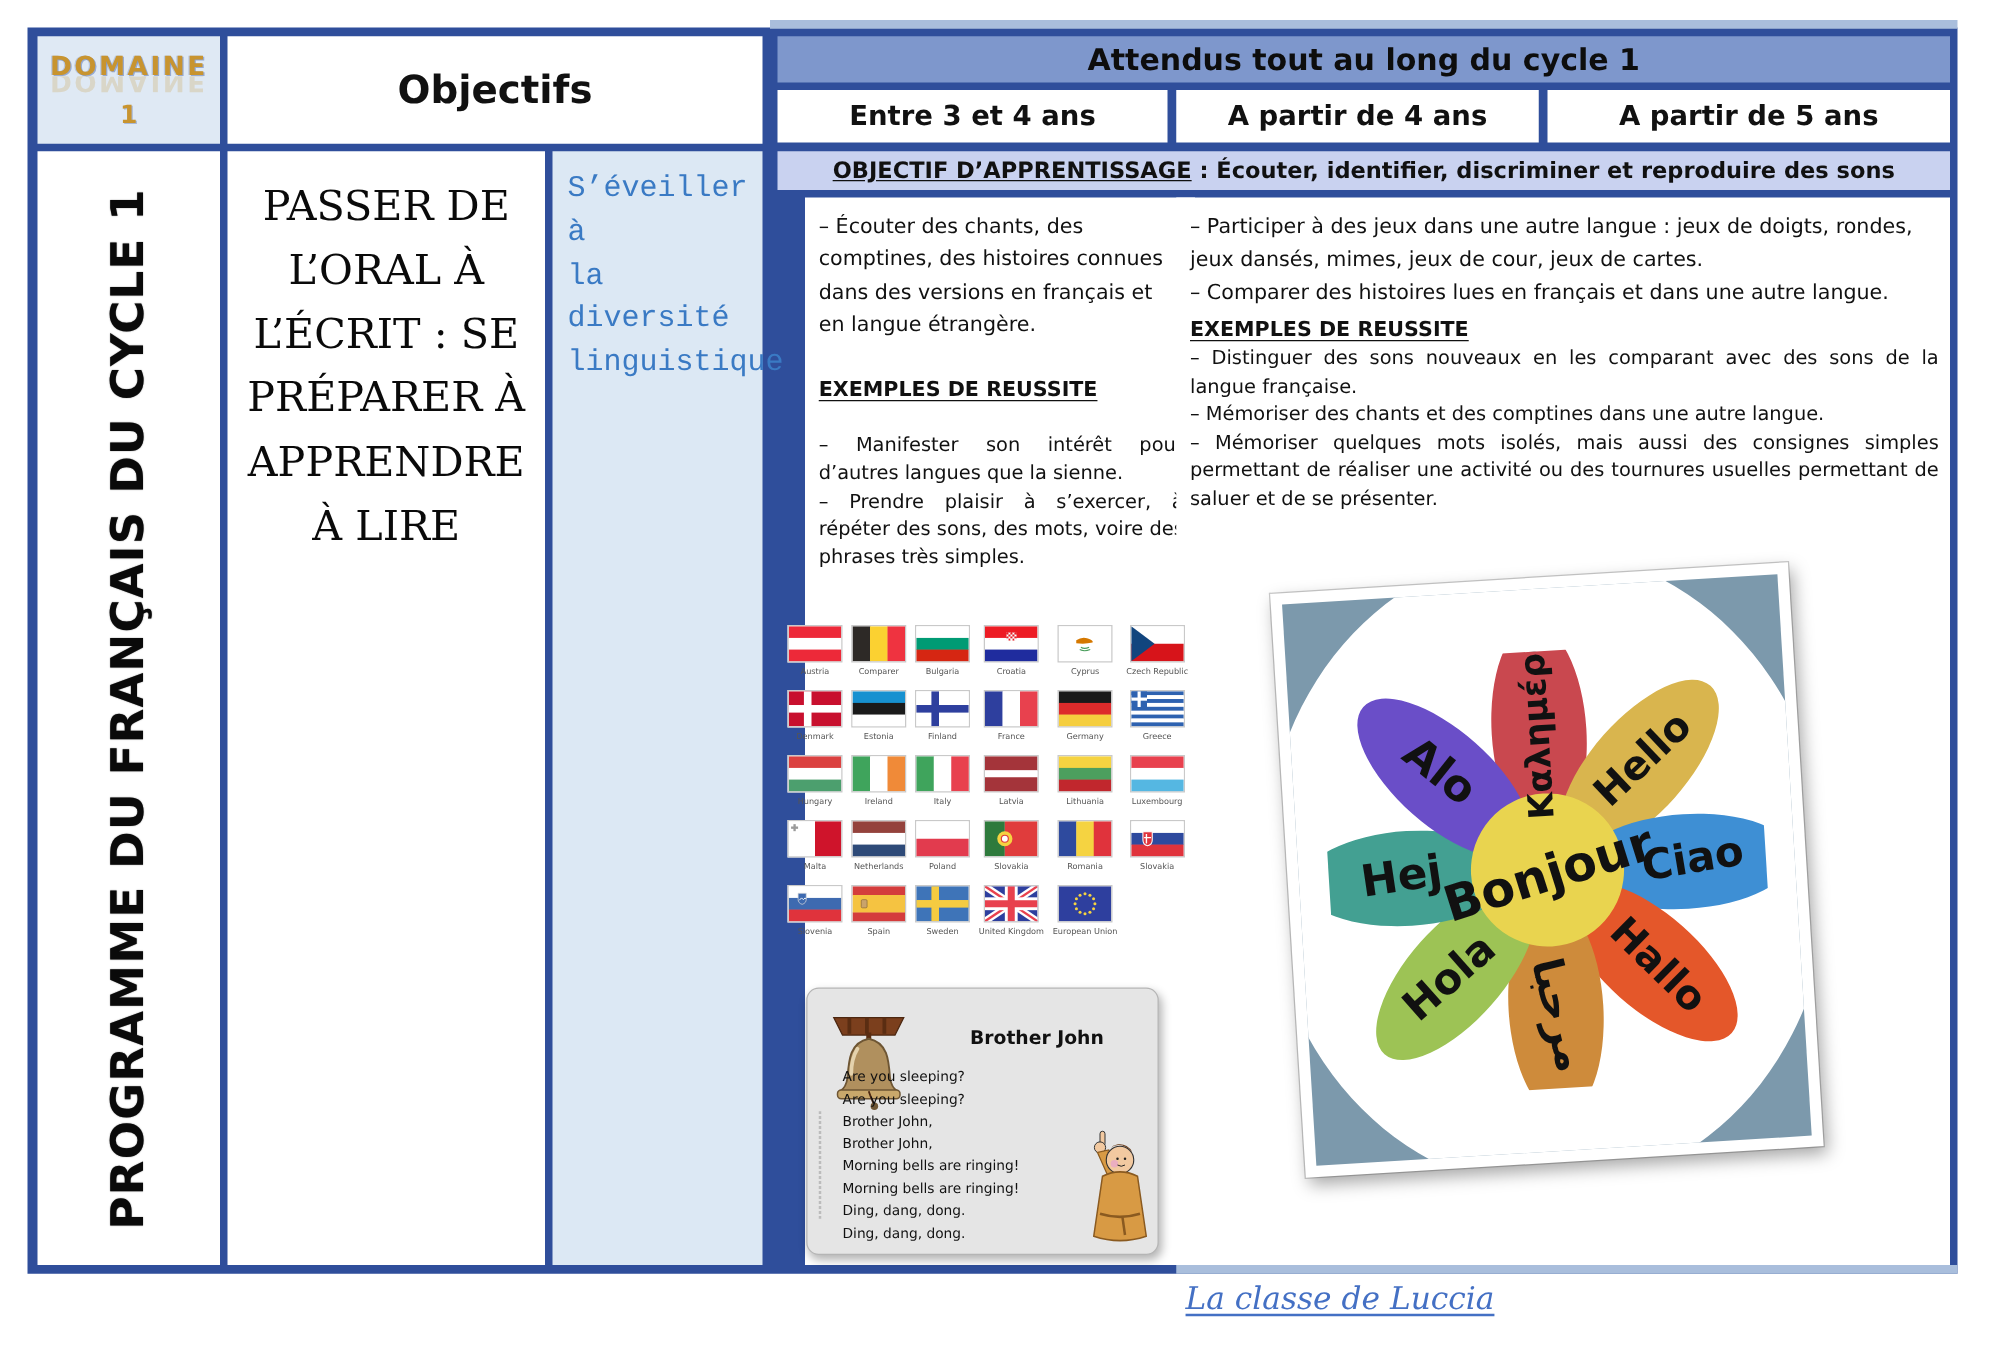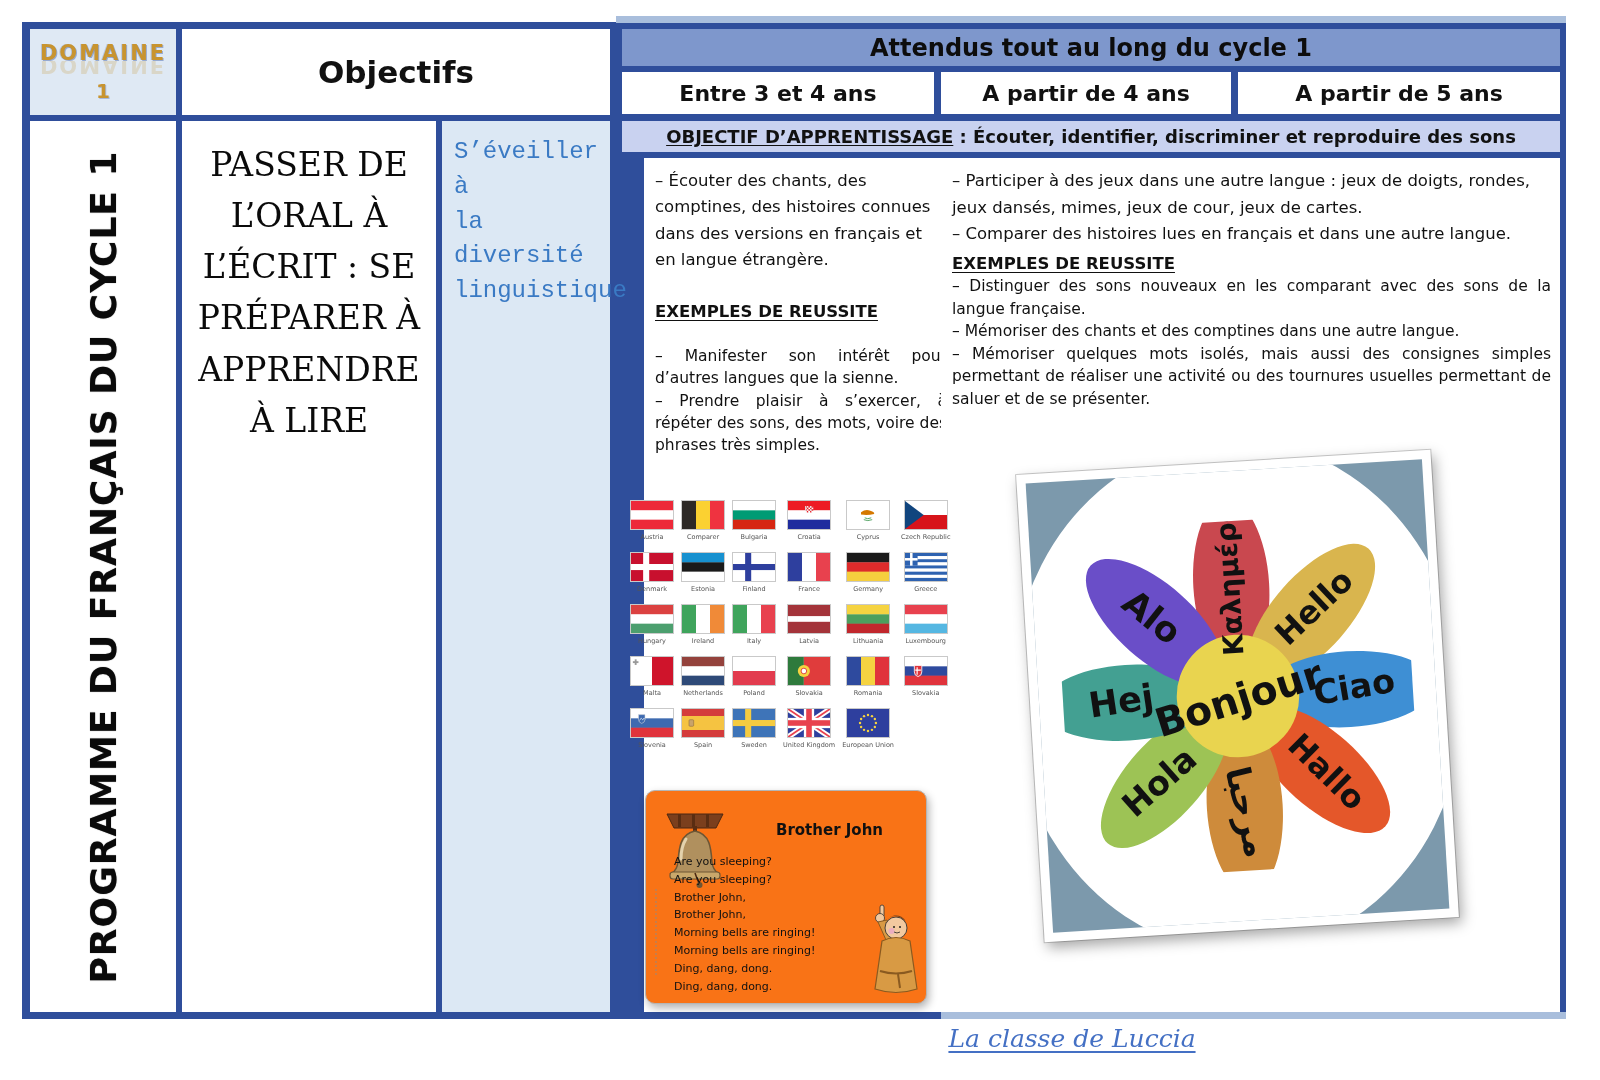--- a/index.html
+++ b/index.html
@@ -53,21 +53,21 @@
   .merged .para{line-height:1.62;}
 
   
   .flags-grid{position:absolute;left:630px;top:500px;width:300px;display:grid;
       grid-template-columns:repeat(6,1fr);column-gap:7px;row-gap:11px;}
   .flag-item{text-align:center;}
   .flag-item svg{display:block;margin:0 auto;border:1px solid #C9C9C9;background:#fff;}
   .flag-label{font-size:6.5px;color:#555;margin-top:3px;white-space:nowrap;}
 
   
-  .song-card{position:absolute;left:645px;top:790px;width:280px;height:212px;background:#f97316;
+  .song-card{position:absolute;left:645px;top:790px;width:280px;height:212px;background:#e5e5e5;
       border:1px solid #b5b5b5;border-radius:10px;box-shadow:2px 4px 8px rgba(0,0,0,.3);}
   .song-title{position:absolute;left:95px;right:8px;top:30px;text-align:center;font-weight:bold;font-size:15px;}
   .song-lyrics{position:absolute;left:28px;right:28px;top:62px;text-align:left;font-size:11px;line-height:1.62;}
   .bell-svg{position:absolute;left:12px;top:20px;}
   .monk-svg{position:absolute;right:6px;bottom:4px;}
   .credit-marks{position:absolute;left:9px;top:98px;width:2px;height:86px;opacity:.45;
       background:repeating-linear-gradient(to bottom,#8a8a8a 0 2px,transparent 2px 4px);}
 
   
   .polaroid{position:absolute;left:1030px;top:462px;width:415px;height:468px;background:#fff;

